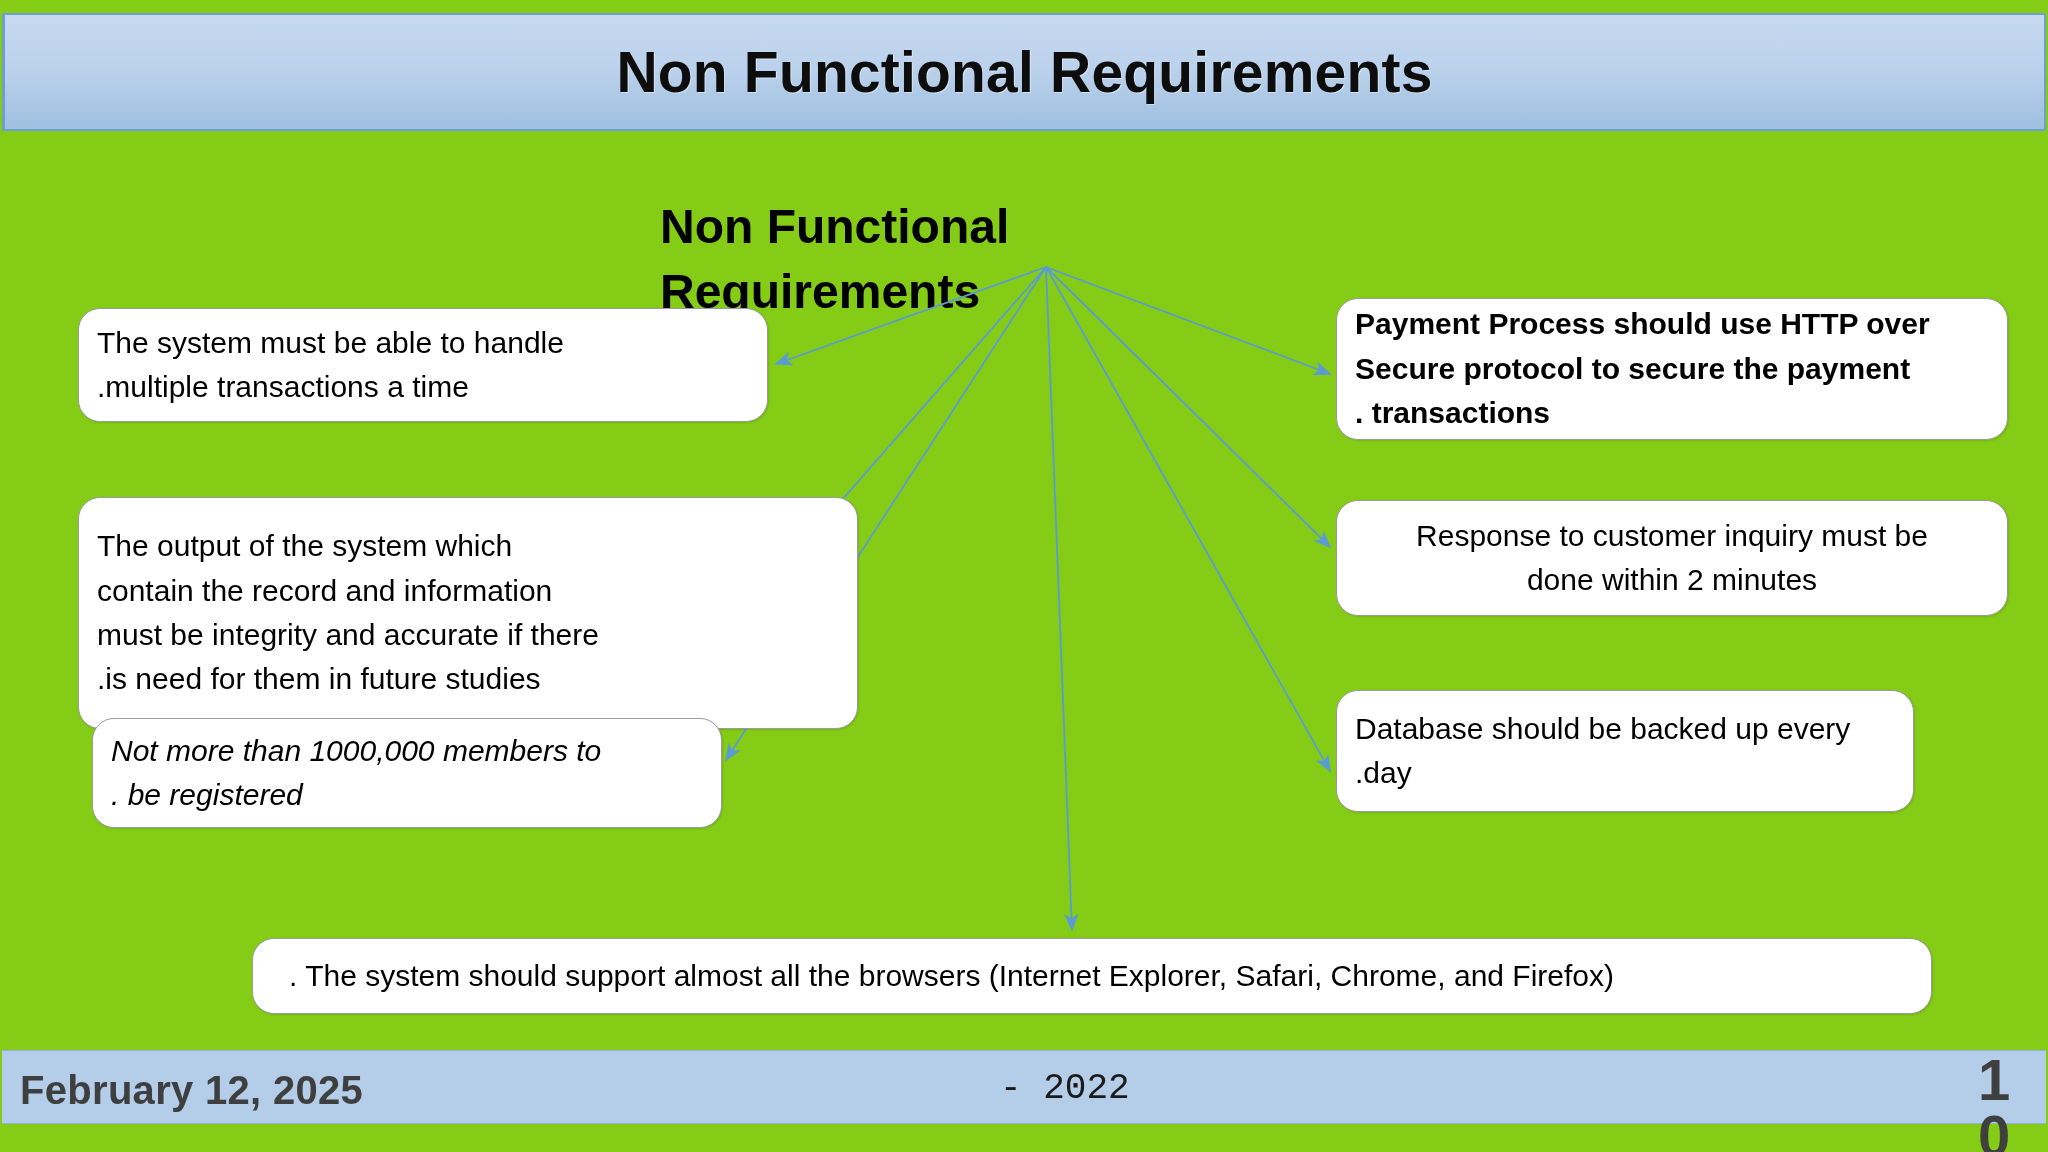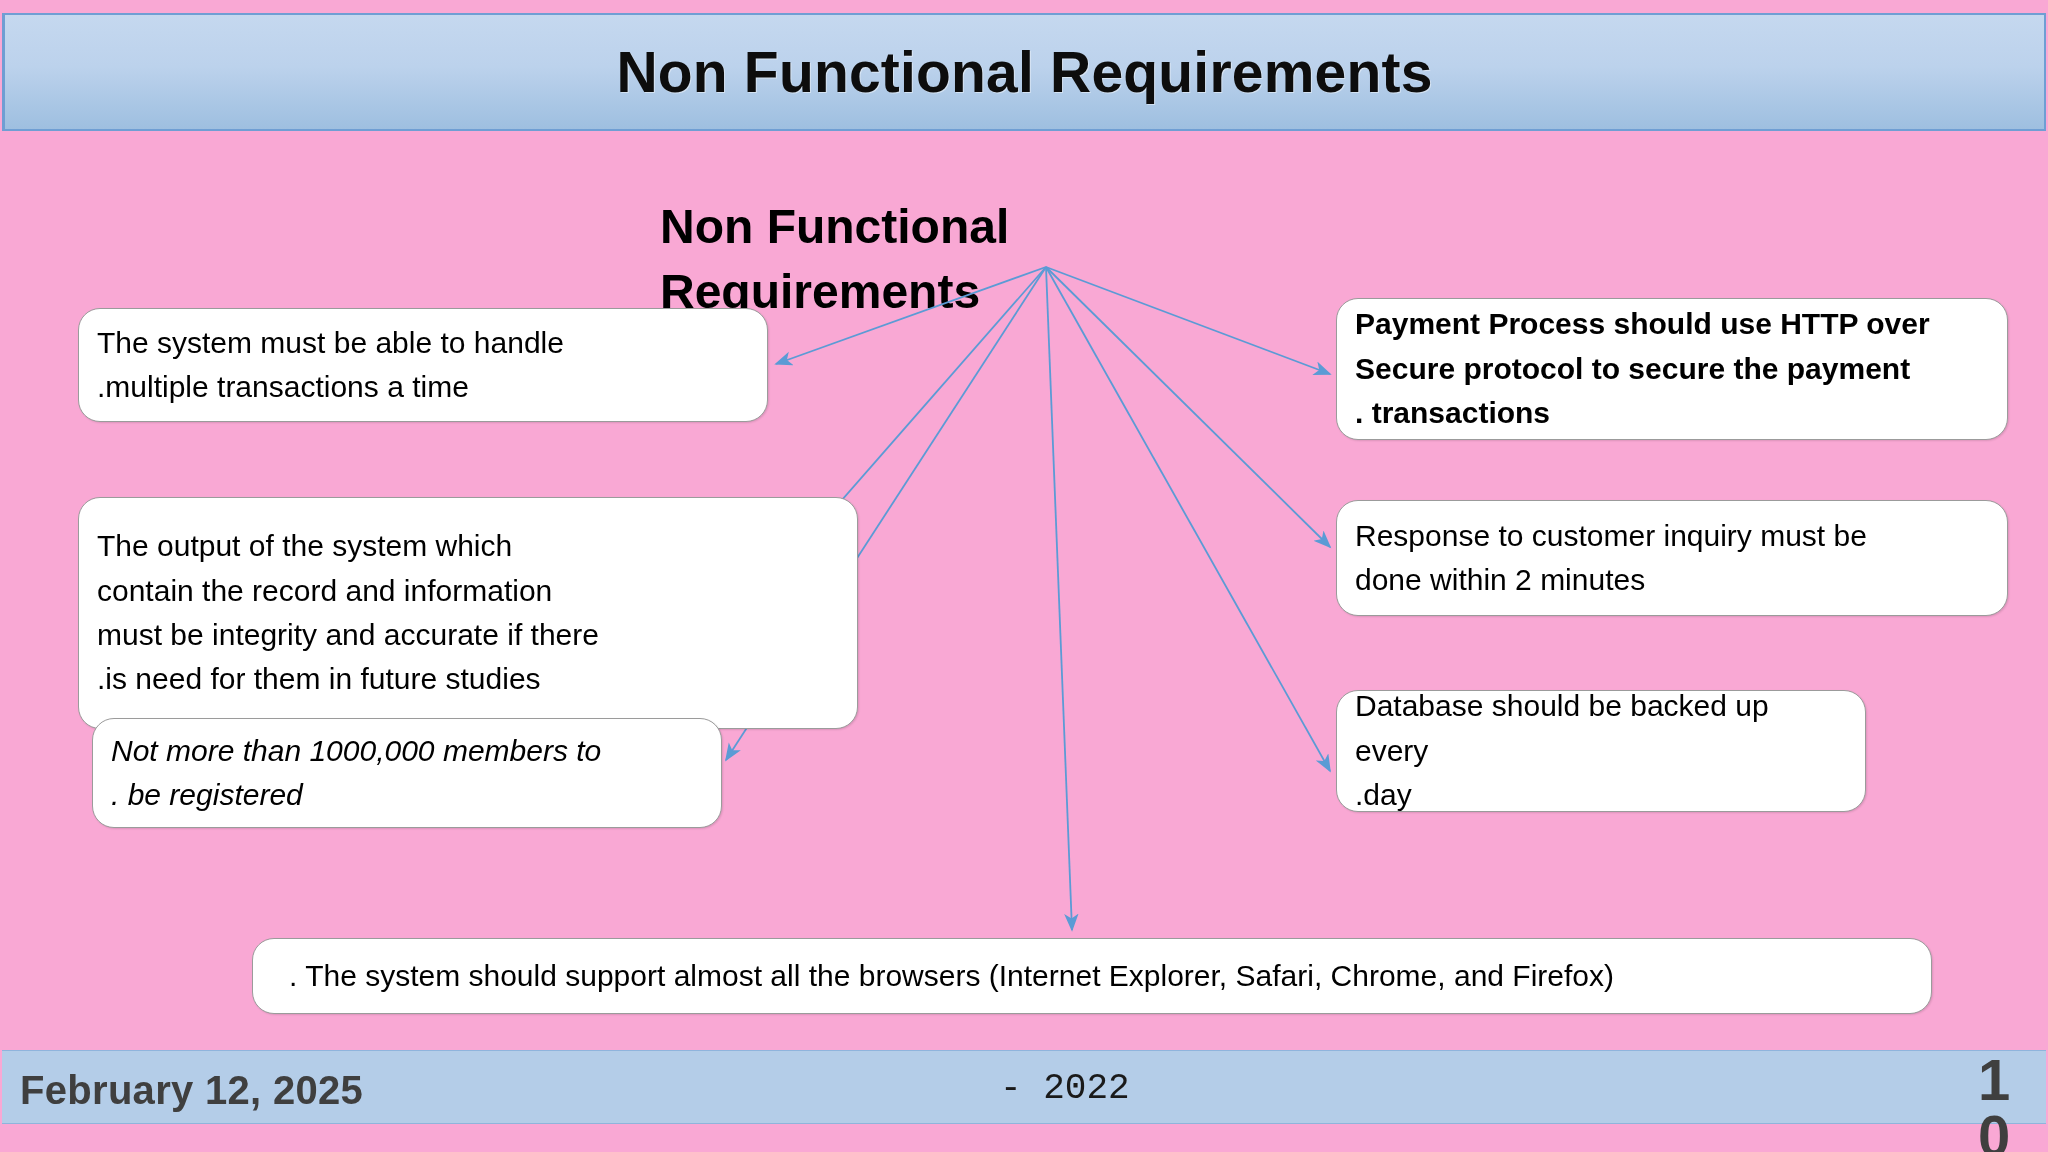--- a/index.html
+++ b/index.html
@@ -9,21 +9,21 @@
     height: 1152px;
     overflow: hidden;
     background: #ffffff;
     font-family: "Liberation Sans", sans-serif;
   }
 
   #slide {
     position: relative;
     width: 2048px;
     height: 1152px;
-    background: #f9a8d4;
+    background: #84cc16;
     overflow: hidden;
   }
 
   
   #title-banner {
     position: absolute;
     left: 2px;
     top: 13px;
     width: 2044px;
     height: 118px;
@@ -89,22 +89,22 @@
     padding: 0 18px;
     white-space: pre-line;
     width: 100%;
   }
 
   
   #box-transactions  { left: 78px;  top: 308px;  width: 690px;  height: 114px; }
   #box-output        { left: 78px;  top: 497px;  width: 780px;  height: 232px; }
   #box-members       { left: 92px;  top: 718px;  width: 630px;  height: 110px; font-style: italic; }
   #box-payment       { left: 1336px; top: 298px; width: 672px;  height: 142px; font-weight: bold; }
-  #box-response      { left: 1336px; top: 500px; width: 672px;  height: 116px; }
-  #box-database      { left: 1336px; top: 690px; width: 530px;  height: 122px; }
+  #box-response      { left: 1336px; top: 500px; width: 672px;  height: 116px; text-align: center; }
+  #box-database      { left: 1336px; top: 690px; width: 578px;  height: 122px; }
   #box-browsers      { left: 252px; top: 938px;  width: 1680px; height: 76px;  }
 
   #box-browsers .req-text { font-size: 30px; padding: 0 36px; }
 
   
   #footer {
     position: absolute;
     left: 2px;
     top: 1050px;
     width: 2044px;

